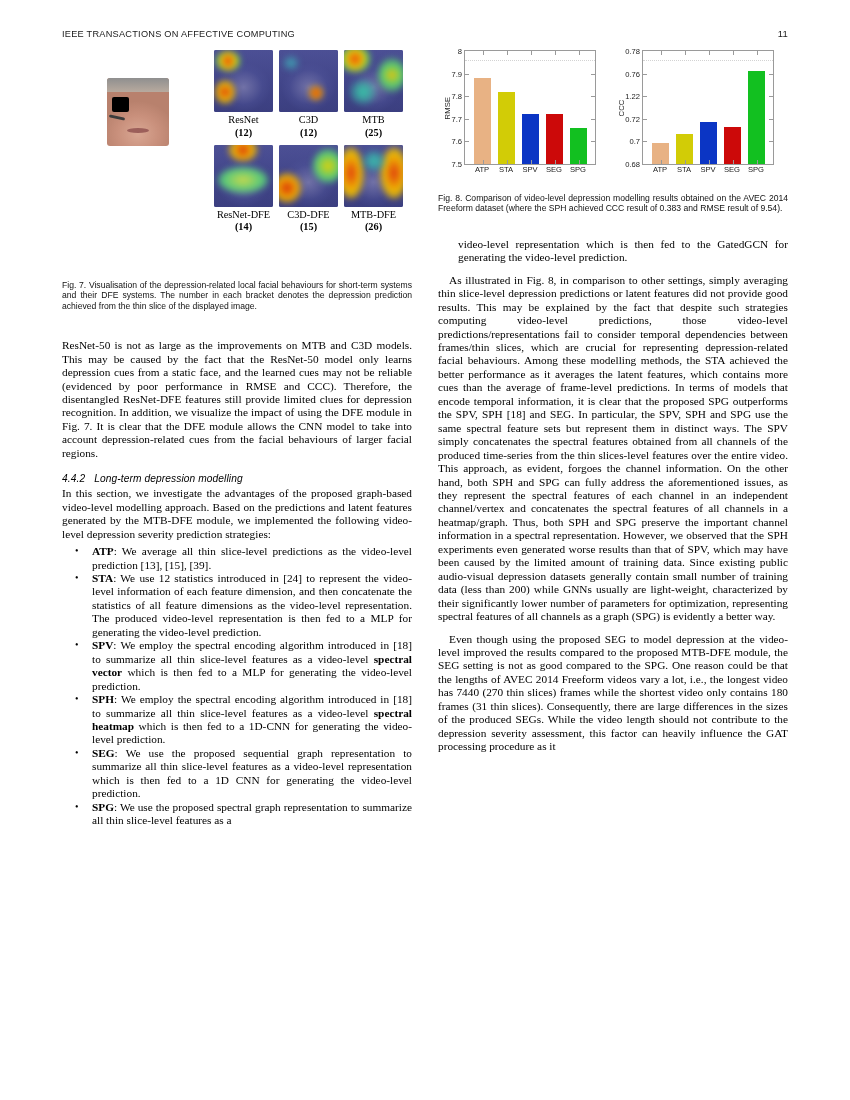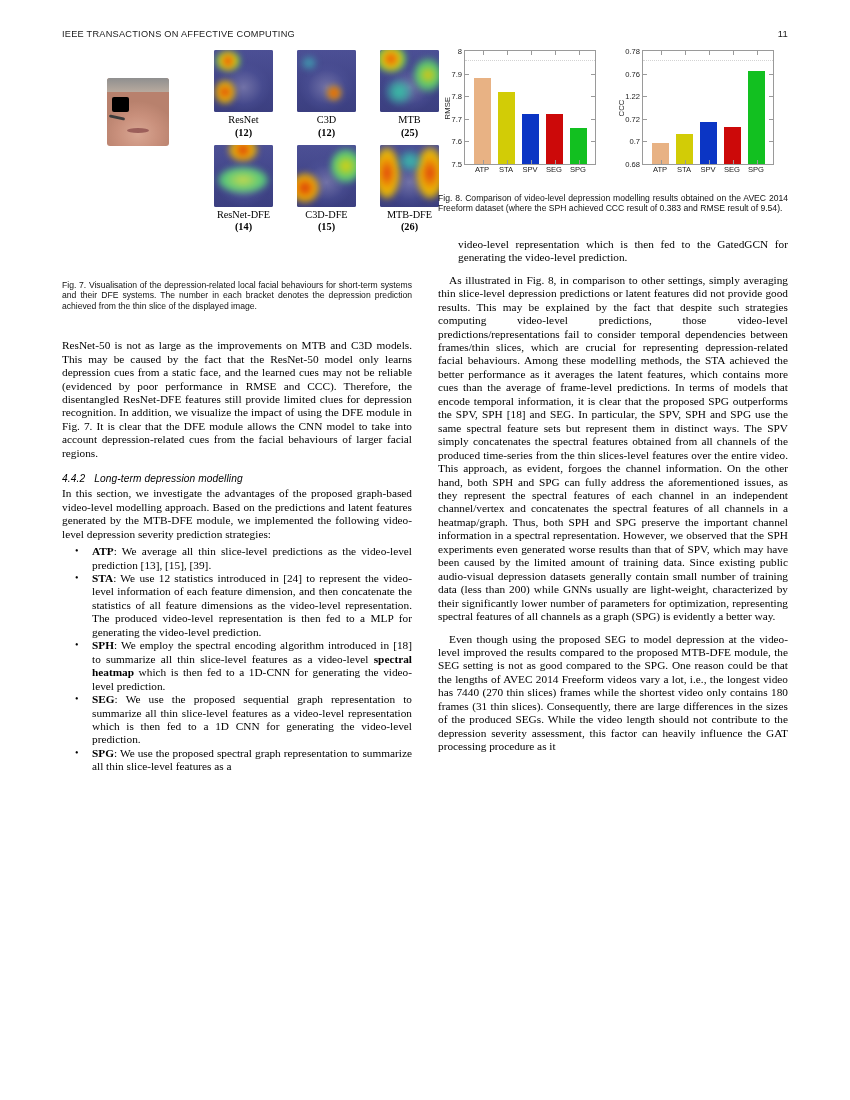--- a/index.html
+++ b/index.html
@@ -101,21 +101,21 @@
   }
   .orig-face .mic {
     position:absolute; left:2px; top:38px; width:16px; height:3px;
     background:#3c3c3c; border-radius:2px; transform:rotate(12deg);
   }
   .fig7-cap-left { font-size:10.8px; line-height:14px; margin-top:13px; }
   .fig7-cap-left .dl { margin-top:12px; }
   .fig7-cap-left .dlnum { font-weight:700; display:block; margin-top:2px; }
 
   .fig7-grid { position:absolute; left:152px; top:0; width:198px; }
-  .fig7-row { display:flex; gap:24px; }
+  .fig7-row { display:flex; gap:6px; }
   .fig7-cell { width:59px; text-align:center; }
   .heat {
     width:59px; height:62px; border-radius:2px; position:relative;
     overflow:hidden;
     background:#4b4f9a;
   }
   .heat .face-base{
     position:absolute; inset:0;
     background:
       radial-gradient(ellipse 46% 40% at 50% 60%, rgba(120,120,170,.85) 0%, rgba(70,74,140,.6) 70%, rgba(55,58,120,.4) 100%),
@@ -283,20 +283,21 @@
 
       <h4 class="subsec">
         <span class="sn">4.4.2</span><span>Long-term depression modelling</span>
       </h4>
 
       <p class="body">In this section, we investigate the advantages of the proposed graph-based video-level modelling approach. Based on the predictions and latent features generated by the MTB-DFE module, we implemented the following video-level depression severity prediction strategies:</p>
 
       <ul class="bullets">
         <li><b>ATP</b><span>: We average all thin slice-level predictions as the video-level prediction [13], [15], [39].</span></li>
         <li><b>STA</b><span>: We use 12 statistics introduced in [24] to represent the video-level information of each feature dimension, and then concatenate the statistics of all feature dimensions as the video-level representation. The produced video-level representation is then fed to a MLP for generating the video-level prediction.</span></li>
+        <li><b>SPV</b><span>: We employ the spectral encoding algorithm introduced in [18] to summarize all thin slice-level features as a video-level </span><b>spectral vector</b><span> which is then fed to a MLP for generating the video-level prediction.</span></li>
         <li><b>SPH</b><span>: We employ the spectral encoding algorithm introduced in [18] to summarize all thin slice-level features as a video-level </span><b>spectral heatmap</b><span> which is then fed to a 1D-CNN for generating the video-level prediction.</span></li>
         <li><b>SEG</b><span>: We use the proposed sequential graph representation to summarize all thin slice-level features as a video-level representation which is then fed to a 1D CNN for generating the video-level prediction.</span></li>
         <li><b>SPG</b><span>: We use the proposed spectral graph representation to summarize all thin slice-level features as a</span></li>
       </ul>
     </div>
 
     <div class="col col-right">
 
       <div class="fig8">
         <div class="chart-pair">

